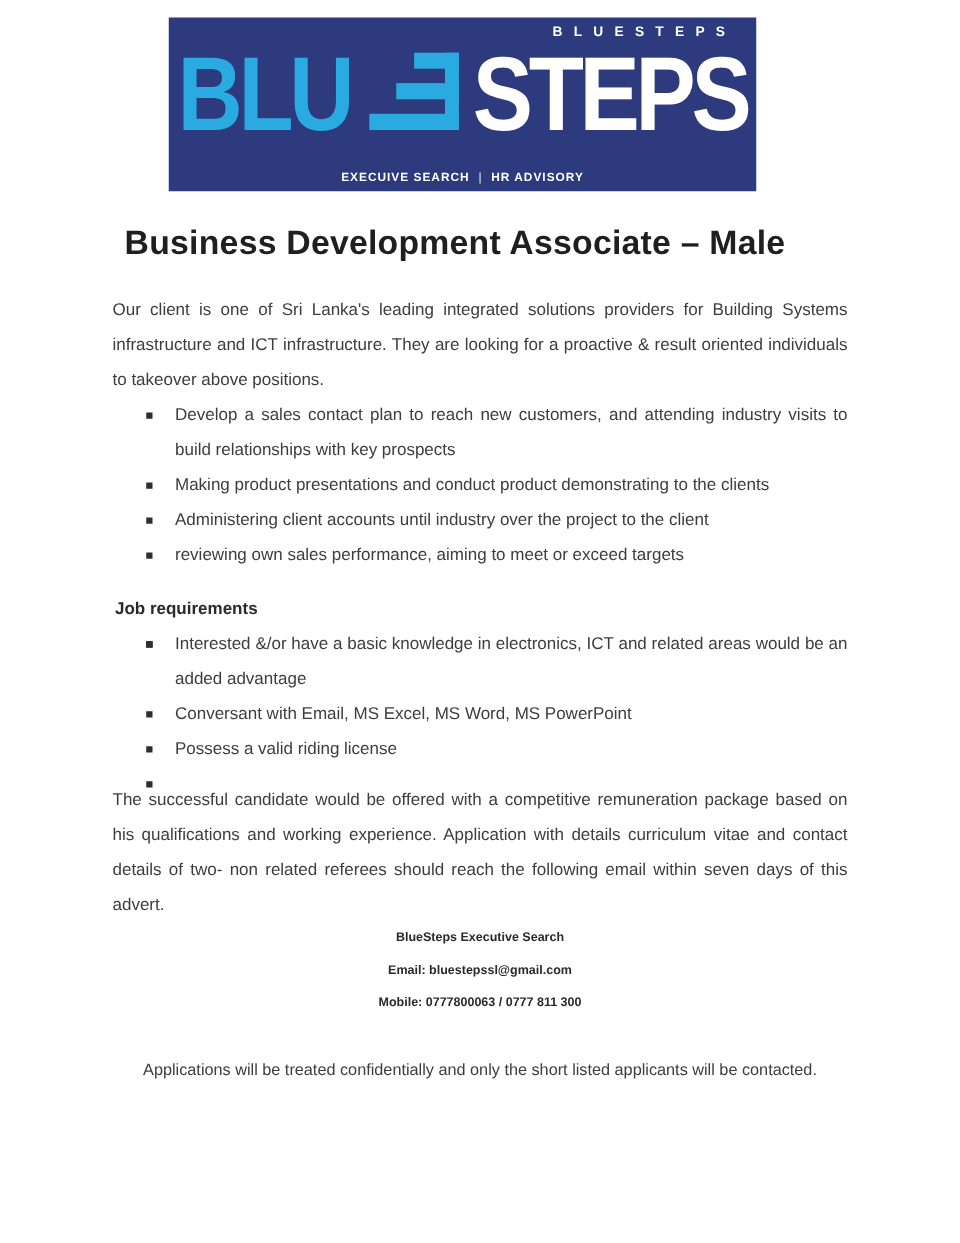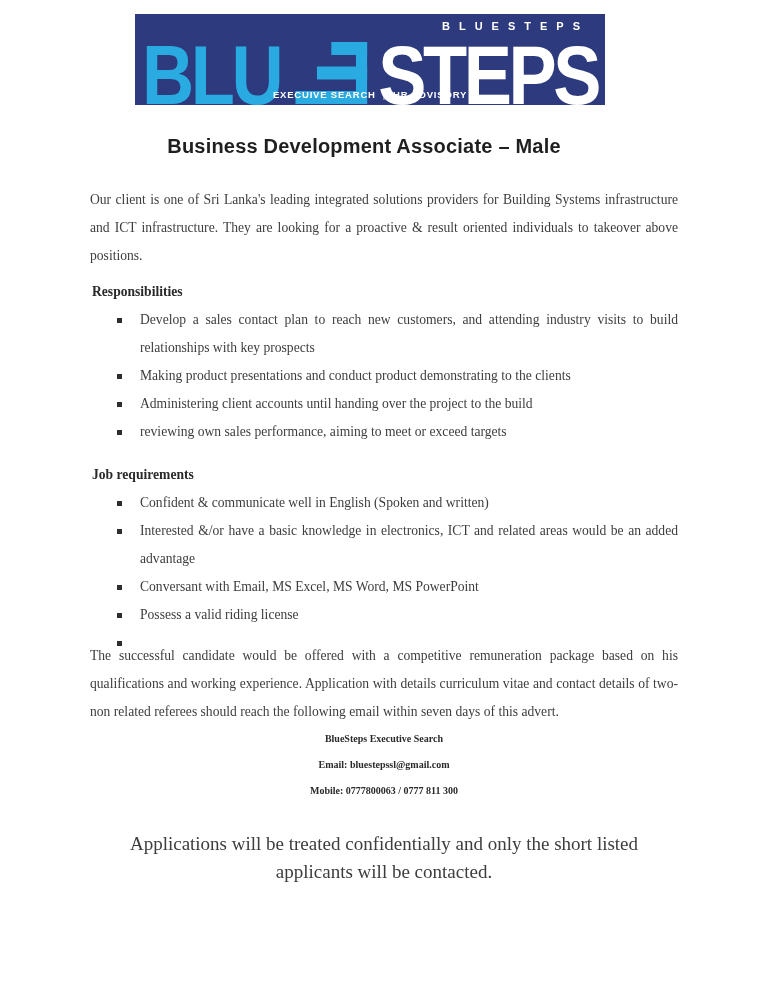--- a/index.html
+++ b/index.html
@@ -15,21 +15,21 @@
     width: 768px; height: 994px;
     background: var(--paper);
     font-family: "Liberation Sans", sans-serif;
     color: var(--ink);
     overflow: hidden;
   }
 
   
   .logo-box {
     position: relative;
-    width: 470px; height: 91px;
+    width: 470px; height: 139px;
     margin: 14px 0 0 135px;
     background: var(--navy);
   }
   .logo-topword {
     position: absolute; top: 6px; right: 16px;
     color: #fff; font-weight: bold;
     font-size: 11px; letter-spacing: 9px;
     white-space: nowrap;
   }
   .logo-main {
@@ -52,25 +52,25 @@
     color: #fff; font-weight: bold;
     font-size: 9.5px; letter-spacing: 0.8px;
     white-space: nowrap;
   }
   .logo-tagline .divider { padding: 0 7px; font-weight: normal; opacity: 0.9; }
 
   
   .doc-title {
     margin: 27px 40px 0 0;
     text-align: center;
-    font-size: 20px; font-weight: bold;
+    font-size: 27px; font-weight: bold;
     color: #1f1f1f; letter-spacing: 0.2px;
     line-height: 28px;
   }
-  .content { margin: 16px 90px; font-family: Liberation Serif, serif; }
+  .content { margin: 16px 90px; }
   .para {
     margin: 26px 0 0;
     font-size: 13.6px; line-height: 28px;
     text-align: justify;
   }
   .section-heading {
     margin: 8px 0 0 2px;
     font-size: 13.6px; font-weight: bold;
     color: var(--ink-dark); line-height: 28px;
   }
@@ -89,21 +89,21 @@
   .closing { margin-top: 13px; }
   .contact {
     margin-top: 0;
     text-align: center;
     font-size: 10px; font-weight: bold;
     color: var(--ink-dark); line-height: 26px;
   }
   .footer-note {
     margin-top: 26px;
     text-align: center;
-    font-size: 19px; line-height: 28px;
+    font-size: 13px; line-height: 28px;
     color: var(--ink);
   }
 </style>
 </head>
 <body>
 
 <div>
 
   <div class="logo-box">
     <div class="logo-topword">BLUESTEPS</div>
@@ -123,31 +123,30 @@
       <span>EXECUIVE SEARCH</span><span class="divider">|</span><span>HR ADVISORY</span>
     </div>
   </div>
 
   <h1 class="doc-title">Business Development Associate – Male</h1>
 
   <div class="content">
 
     <p class="para">Our client is one of Sri Lanka's leading integrated solutions providers for Building Systems infrastructure and ICT infrastructure. They are looking for a proactive &amp; result oriented individuals to takeover above positions.</p>
 
-    <h2 class="section-heading">Responsibilities</h2>
     <ul class="bullets">
       <li><span class="bullet-sq"></span><span>Develop a sales contact plan to reach new customers, and attending industry visits to build relationships with key prospects</span></li>
       <li><span class="bullet-sq"></span><span>Making product presentations and conduct product demonstrating to the clients</span></li>
-      <li><span class="bullet-sq"></span><span>Administering client accounts until handing over the project to the build</span></li>
+      <li><span class="bullet-sq"></span><span>Administering client accounts until industry over the project to the client</span></li>
       <li><span class="bullet-sq"></span><span>reviewing own sales performance, aiming to meet or exceed targets</span></li>
     </ul>
 
     <h2 class="section-heading gap-lg">Job requirements</h2>
     <ul class="bullets">
-      <li><span class="bullet-sq"></span><span>Confident &amp; communicate well in English (Spoken and written)</span></li>
+      <li><span class="bullet-sq"></span></li>
       <li><span class="bullet-sq"></span></li>
       <li><span class="bullet-sq"></span><span>Interested &amp;/or have a basic knowledge in electronics, ICT and related areas would be an added advantage</span></li>
       <li><span class="bullet-sq"></span><span>Conversant with Email, MS Excel, MS Word, MS PowerPoint</span></li>
       <li><span class="bullet-sq"></span><span>Possess a valid riding license</span></li>
       <li><span class="bullet-sq"></span></li>
     </ul>
 
     <p class="para closing">The successful candidate would be offered with a competitive remuneration package based on his qualifications and working experience. Application with details curriculum vitae and contact details of two- non related referees should reach the following email within seven days of this advert.</p>
 
     <div class="contact">

